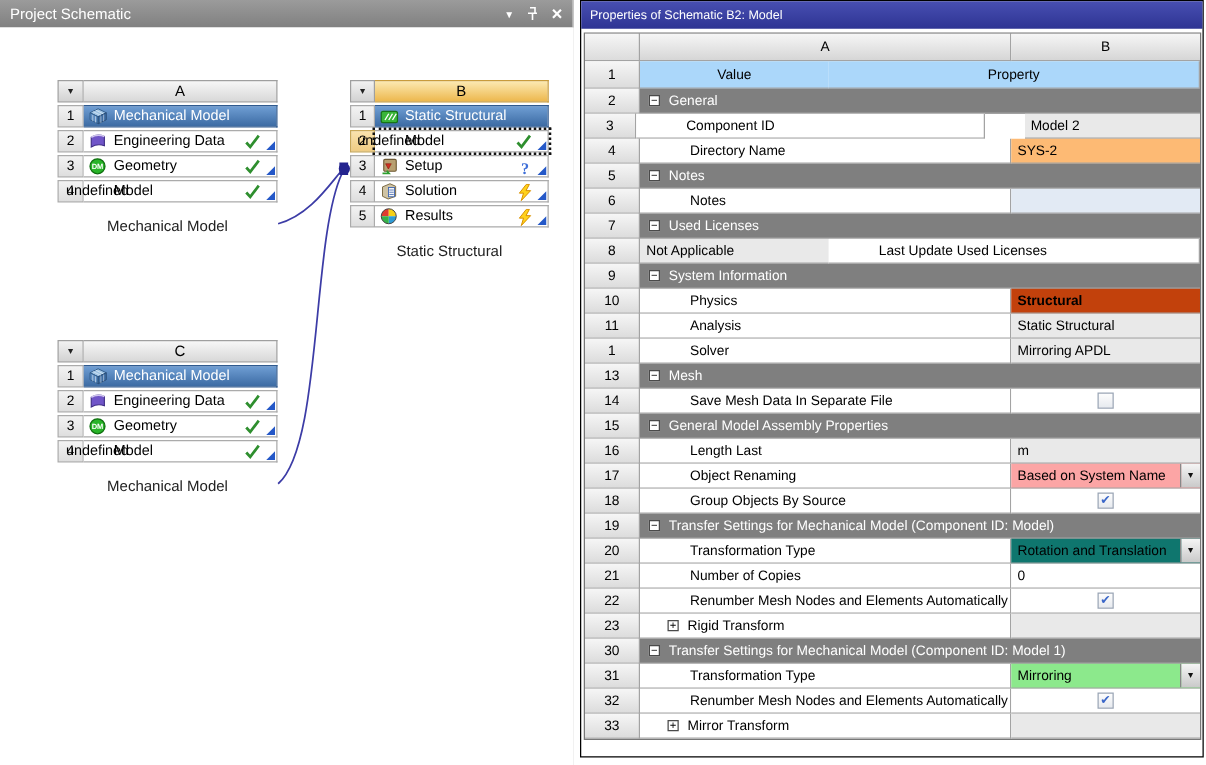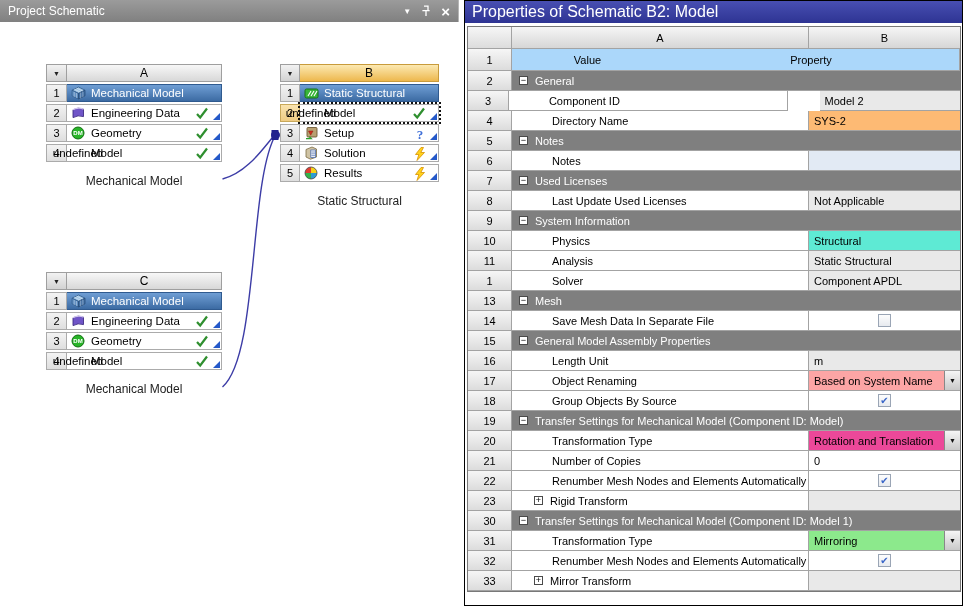--- a/index.html
+++ b/index.html
@@ -25,21 +25,21 @@
   .sys-cell { flex:1; position:relative; background:#fff; border:1px solid #ababab; border-left:none; display:flex; align-items:center; padding-left:3px; font-size:11.5px; gap:5px; white-space:nowrap; }
   .sys-cell.selected { background:linear-gradient(#6f9ed4,#3c6ba3); color:#fff; border-color:#2f5a8f; }
   .sys-cell.focused { outline:2px dotted #111; z-index:3; }
   .sys-cell .status { position:absolute; right:12px; top:2px; }
   .corner { position:absolute; right:1px; bottom:1px; width:0; height:0; border-style:solid; border-width:0 0 7px 7px; border-color:transparent transparent #2458c8 transparent; }
   .sys-caption { margin-top:12px; text-align:center; font-size:12px; color:#222; }
   .icon-wrap { display:inline-flex; width:16px; justify-content:center; flex:0 0 16px; }
 
   
   .panel-right { position:absolute; left:464px; top:0; width:499px; height:606px; background:#fff; border:1px solid #000; }
-  .titlebar-right { height:22px; background:linear-gradient(#484fb2,#2e3493); color:#fff; font-size:16px; display:flex; align-items:center; padding:0 7px; }
+  .titlebar-right { height:22px; background:linear-gradient(#484fb2,#2e3493); color:#fff; font-size:10px; display:flex; align-items:center; padding:0 7px; }
   #props-table { position:absolute; left:2px; top:25px; width:494px; border:1px solid #787878; background:#fff; }
   .prow { display:flex; height:20px; }
   .prow.h22 { height:22px; }
   .pcell { border-right:1px solid #a3a3a3; border-bottom:1px solid #a3a3a3; display:flex; align-items:center; font-size:11px; overflow:hidden; white-space:nowrap; }
   .pc-num { width:44px; justify-content:center; background:linear-gradient(#f6f6f6,#dcdcdc); }
   .pc-colhead { justify-content:center; background:linear-gradient(#f6f6f6,#d6d6d6); }
   .pc-a { width:297px; }
   .pc-b { width:151px; border-right:none; }
   .pc-blue { background:#abd7fa; justify-content:center; }
   .pc-group { width:448px; background:#7f7f7f; color:#fff; border-right:none; padding-left:7px; }
@@ -336,44 +336,44 @@
       </div>
       <div class="prow">
         <div class="pcell pc-num">7</div>
         <div class="pcell pc-group">
           <span class="expbox">−</span>
           <span>Used Licenses</span>
         </div>
       </div>
       <div class="prow">
         <div class="pcell pc-num">8</div>
+        <div class="pcell pc-b pc-value" style="background: rgb(233, 233, 233);">Not Applicable</div>
         <div class="pcell pc-a pc-label">Last Update Used Licenses</div>
-        <div class="pcell pc-b pc-value" style="background: rgb(233, 233, 233);">Not Applicable</div>
       </div>
       <div class="prow">
         <div class="pcell pc-num">9</div>
         <div class="pcell pc-group">
           <span class="expbox">−</span>
           <span>System Information</span>
         </div>
       </div>
       <div class="prow">
         <div class="pcell pc-num">10</div>
         <div class="pcell pc-a pc-label">Physics</div>
-        <div class="pcell pc-b pc-value" style="background: #5eead4;">Structural</div>
+        <div class="pcell pc-b pc-value" style="background: #c2410c; font-weight: bold;">Structural</div>
       </div>
       <div class="prow">
         <div class="pcell pc-num">11</div>
         <div class="pcell pc-a pc-label">Analysis</div>
         <div class="pcell pc-b pc-value" style="background: rgb(233, 233, 233);">Static Structural</div>
       </div>
       <div class="prow">
         <div class="pcell pc-num">1</div>
         <div class="pcell pc-a pc-label">Solver</div>
-        <div class="pcell pc-b pc-value" style="background: rgb(233, 233, 233);">Component APDL</div>
+        <div class="pcell pc-b pc-value" style="background: rgb(233, 233, 233);">Mirroring APDL</div>
       </div>
       <div class="prow">
         <div class="pcell pc-num">13</div>
         <div class="pcell pc-group">
           <span class="expbox">−</span>
           <span>Mesh</span>
         </div>
       </div>
       <div class="prow">
         <div class="pcell pc-num">14</div>
@@ -384,21 +384,21 @@
       </div>
       <div class="prow">
         <div class="pcell pc-num">15</div>
         <div class="pcell pc-group">
           <span class="expbox">−</span>
           <span>General Model Assembly Properties</span>
         </div>
       </div>
       <div class="prow">
         <div class="pcell pc-num">16</div>
-        <div class="pcell pc-a pc-label">Length Unit</div>
+        <div class="pcell pc-a pc-label">Length Last</div>
         <div class="pcell pc-b pc-value" style="background: rgb(233, 233, 233);">m</div>
       </div>
       <div class="prow">
         <div class="pcell pc-num">17</div>
         <div class="pcell pc-a pc-label">Object Renaming</div>
         <div class="pcell pc-b pc-value" style="background: #fca5a5; text-align: right;">
           <span>Based on System Name</span>
           <span class="dd-btn">▼</span>
         </div>
       </div>
@@ -412,21 +412,21 @@
       <div class="prow">
         <div class="pcell pc-num">19</div>
         <div class="pcell pc-group">
           <span class="expbox">−</span>
           <span>Transfer Settings for Mechanical Model (Component ID: Model)</span>
         </div>
       </div>
       <div class="prow">
         <div class="pcell pc-num">20</div>
         <div class="pcell pc-a pc-label">Transformation Type</div>
-        <div class="pcell pc-b pc-value" style="background: #ec4899;">
+        <div class="pcell pc-b pc-value" style="background: #0f766e;">
           <span>Rotation and Translation</span>
           <span class="dd-btn">▼</span>
         </div>
       </div>
       <div class="prow">
         <div class="pcell pc-num">21</div>
         <div class="pcell pc-a pc-label">Number of Copies</div>
         <div class="pcell pc-b pc-value" style="background: rgb(255, 255, 255);">0</div>
       </div>
       <div class="prow">

